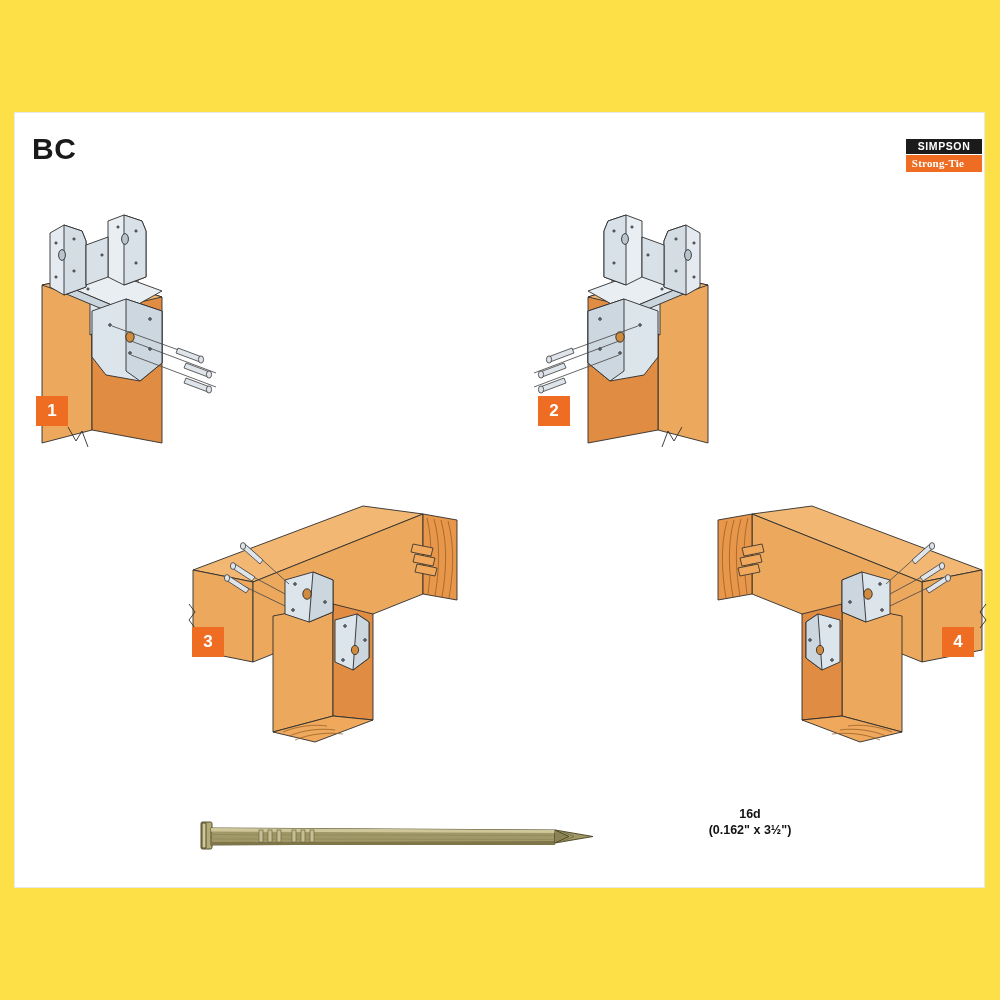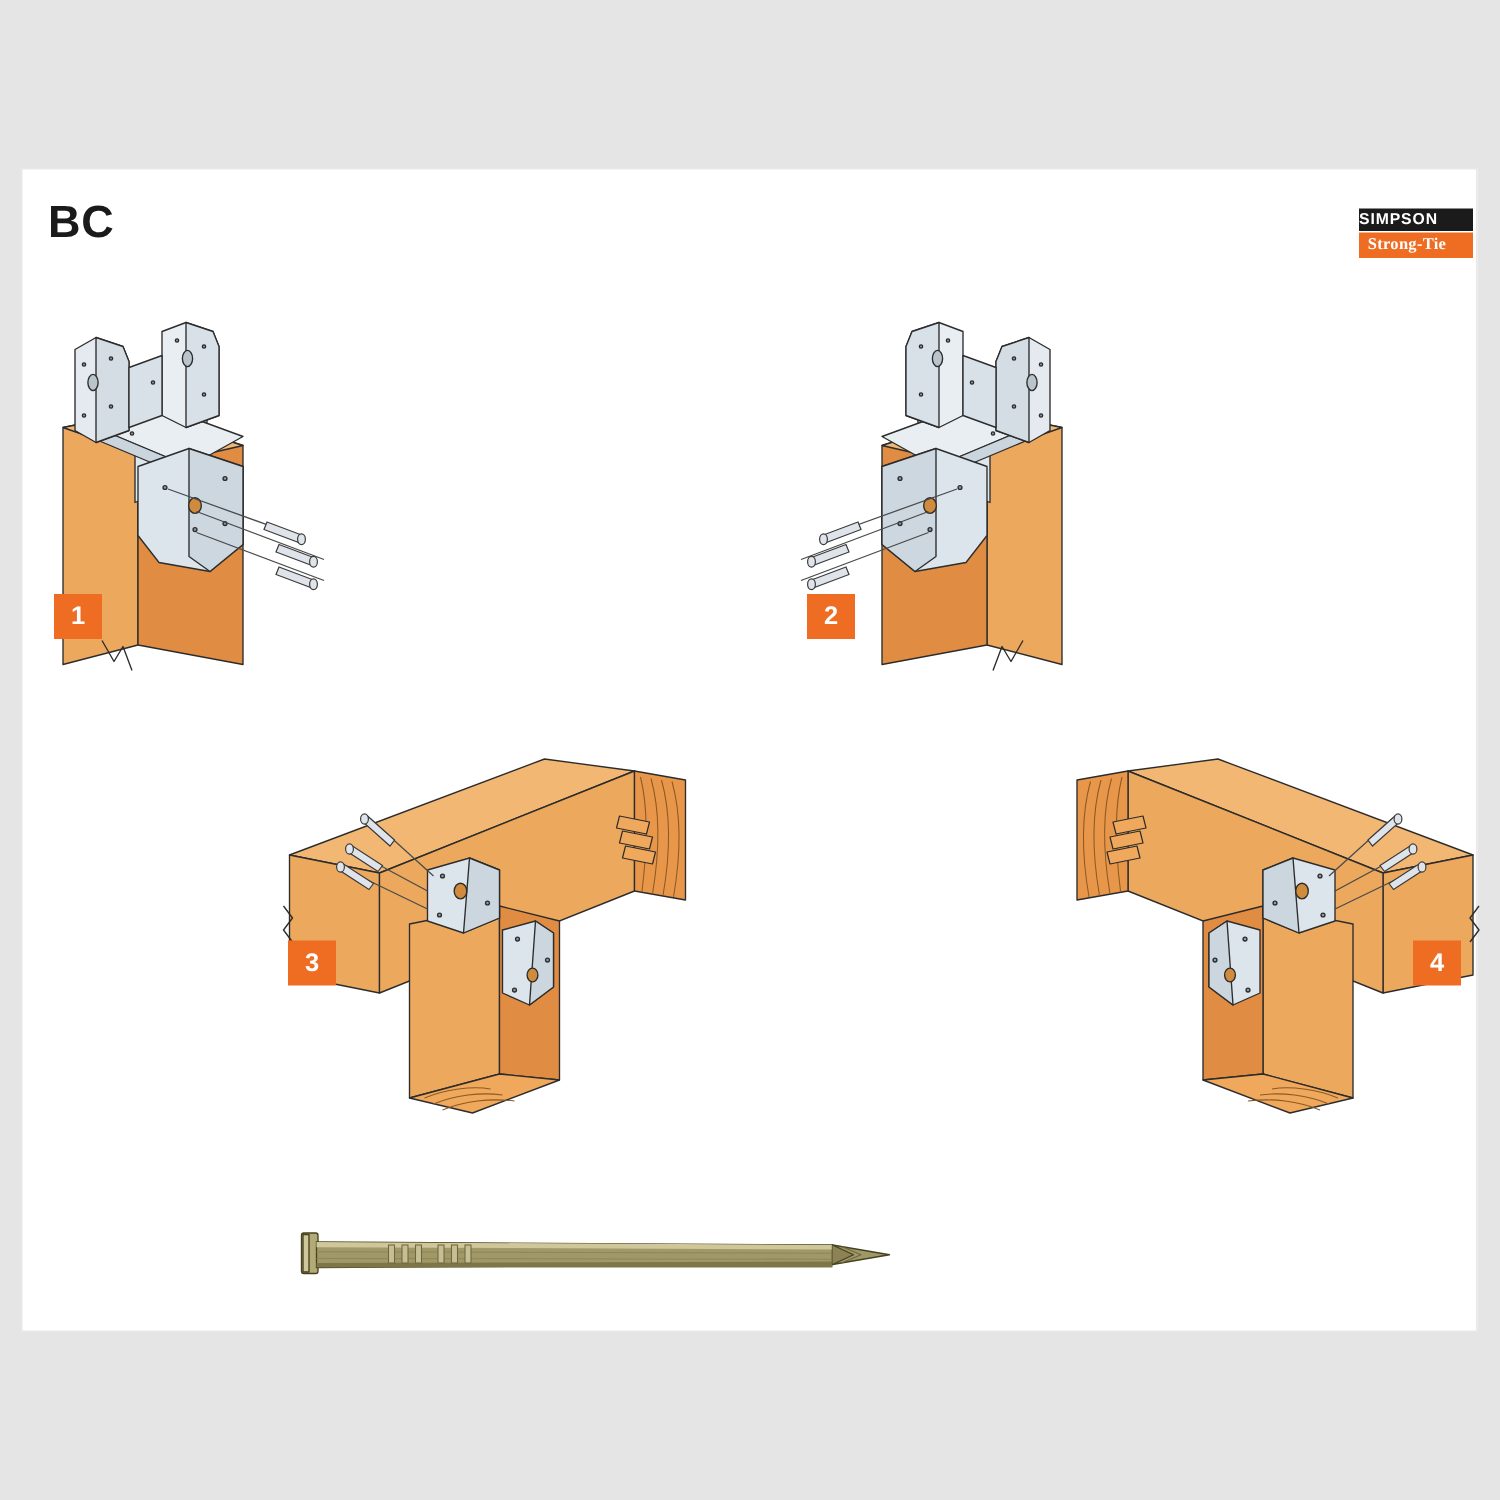--- a/index.html
+++ b/index.html
@@ -1,32 +1,32 @@
 <!DOCTYPE html>
 <html><head>
 <meta charset="utf-8">
 <style>
   html,body{margin:0;padding:0;background:#ffffff;}
   body{width:1000px;height:1000px;overflow:hidden;font-family:"Liberation Sans",sans-serif;}
-  #page{position:relative;width:1000px;height:1000px;background:#e5e5e5;}
+  #page{position:relative;width:1000px;height:1000px;background:#fde047;}
 
   .frame{
     position:absolute;left:14px;top:112px;width:971px;height:776px;
     background:#ffffff;border:1px solid #e8e8e8;box-sizing:border-box;
   }
 
   .title{
     position:absolute;left:32px;top:132px;
     font-size:30px;font-weight:bold;color:#1a1a1a;letter-spacing:.5px;
   }
 
   
   .logo{position:absolute;left:906px;top:139px;width:76px;}
   .logo-top{
-    background:#1b1b1b;color:#ffffff;
+    background:#1b1b1b;color:#ffffff;text-align:center;
     font-size:10.5px;font-weight:bold;letter-spacing:.6px;
     padding:2px 0 2px 0;line-height:11px;
   }
   .logo-bot{
     background:#ef6c23;color:#ffffff;text-align:center;
     font-size:11px;font-weight:bold;letter-spacing:.2px;
     padding:2px 12px 3px 0;line-height:12px;margin-top:1px;
     font-family:"Liberation Serif",serif;
   }
 
@@ -363,14 +363,18 @@
       </g>
 
       <g stroke="#46411f" stroke-width="0.9" stroke-linejoin="round">
         <polygon points="360,18 398,24.5 360,31" fill="#a09866"></polygon>
         <path d="M360,18 L374,24.5 L360,31" fill="#8b8356"></path>
         <path d="M366,19 L379,24.5 L366,30" fill="none" stroke="#6e6742" stroke-width="0.8"></path>
       </g>
     </svg>
   </div>
 
+  <div class="nail-cap">
+    <div>16d</div>
+    <div>(0.162" x 3½")</div>
+  </div>
 
 </div>
 
 </body></html>

